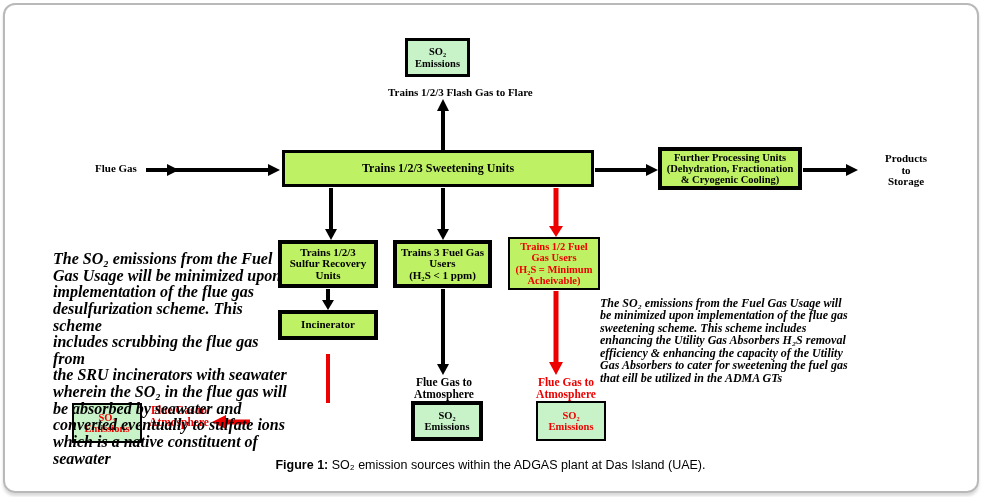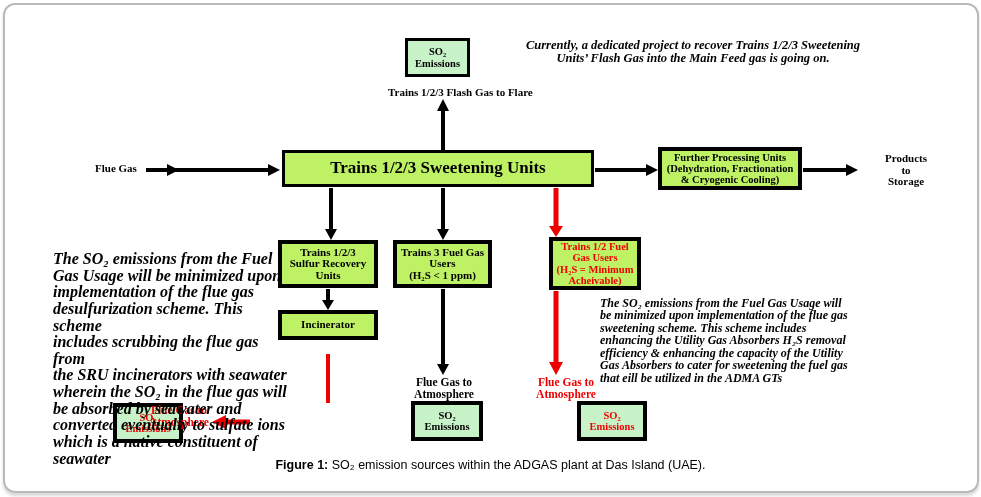--- a/index.html
+++ b/index.html
@@ -16,21 +16,21 @@
   }
   .arrows{position:absolute;left:0;top:0;width:981px;height:497px;}
   .box{
     position:absolute;display:flex;align-items:center;justify-content:center;
     text-align:center;font-weight:bold;white-space:pre-line;line-height:1.06;
     background:#bef264;box-sizing:border-box;
   }
   .b-black{border:3px solid #000;}
   .b-black-thick{border:4px solid #000;}
   .b-red{border:3px solid #ee0000;color:#ee0000;}
-  .b-red-thick{border:4px solid #000000;color:#ee0000;margin-left:41px;}
+  .b-red-thick{border:2px solid #000000;color:#ee0000;}
   .green{background:#c8f2c8;}
   .lbl{
     position:absolute;font-weight:bold;white-space:pre-line;line-height:1.05;
     text-align:center;
   }
   .red-text{color:#ee0000;}
   .note{
     position:absolute;font-style:italic;font-weight:bold;white-space:pre-line;
     font-size:12.5px;line-height:1.04;
   }
@@ -80,21 +80,21 @@
     <line x1="556" y1="291" x2="556" y2="363" stroke="#ee0000" stroke-width="5"></line>
     <polygon points="549,362 563,362 556,375" fill="#ee0000"></polygon>
 
     <line x1="250" y1="422" x2="224" y2="422" stroke="#ee0000" stroke-width="5"></line>
     <polygon points="226,415 226,429 212,422" fill="#ee0000"></polygon>
   </svg>
 
   <div class="box b-black green" style="left:405px;top:38px;width:65px;height:39px;font-size:10.5px;">SO₂
 Emissions</div>
 
-  <div class="box b-black" style="left:282px;top:150px;width:312px;height:37px;font-size:17px;">Trains 1/2/3 Sweetening Units</div>
+  <div class="box b-black" style="left:282px;top:150px;width:312px;height:37px;font-size:12px;">Trains 1/2/3 Sweetening Units</div>
 
   <div class="box b-black-thick" style="left:658px;top:147px;width:144px;height:43px;font-size:10.5px;">Further Processing Units
 (Dehydration, Fractionation
 &amp; Cryogenic Cooling)</div>
 
   <div class="box b-black-thick" style="left:278px;top:240px;width:100px;height:48px;font-size:11px;">Trains 1/2/3
 Sulfur Recovery
 Units</div>
 
   <div class="box b-black-thick" style="left:393px;top:240px;width:99px;height:48px;font-size:11px;">Trains 3 Fuel Gas
@@ -128,22 +128,20 @@
 
   <div class="lbl red-text" style="left:143px;top:404px;width:72px;font-size:11.5px;">Flue Gas to
 Atmosphere</div>
 
   <div class="lbl" style="left:407px;top:376px;width:74px;font-size:11.5px;">Flue Gas to
 Atmosphere</div>
 
   <div class="lbl red-text" style="left:528px;top:376px;width:76px;font-size:11.5px;">Flue Gas to
 Atmosphere</div>
 
-  <div class="note" style="left:483px;top:39px;width:420px;text-align:center;">Currently, a dedicated project to recover Trains 1/2/3 Sweetening
-Units’ Flash Gas into the Main Feed gas is going on.</div>
 
   <div class="note" style="left:53px;top:251px;width:240px;text-align:left;font-size:16px;">The SO₂ emissions from the Fuel
 Gas Usage will be minimized upon
 implementation of the flue gas
 desulfurization scheme. This scheme
 includes scrubbing the flue gas from
 the SRU incinerators with seawater
 wherein the SO₂ in the flue gas will
 be absorbed by seawater and
 converted eventually to sulfate ions

